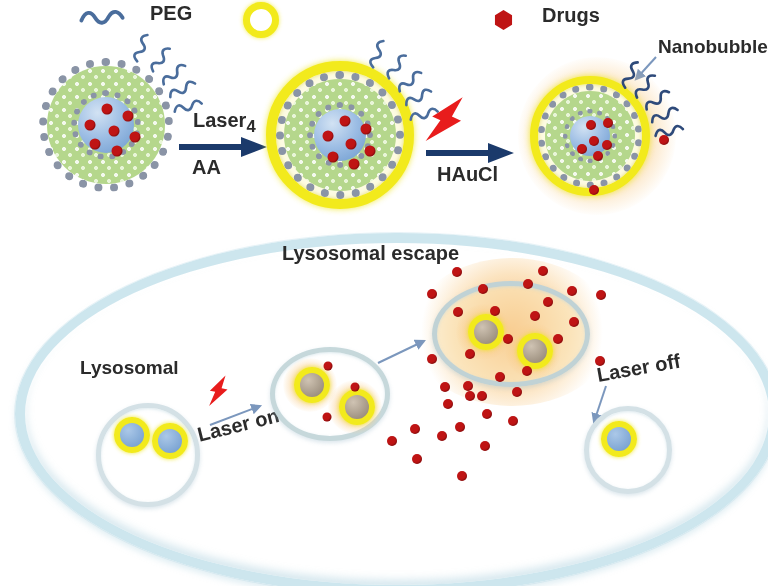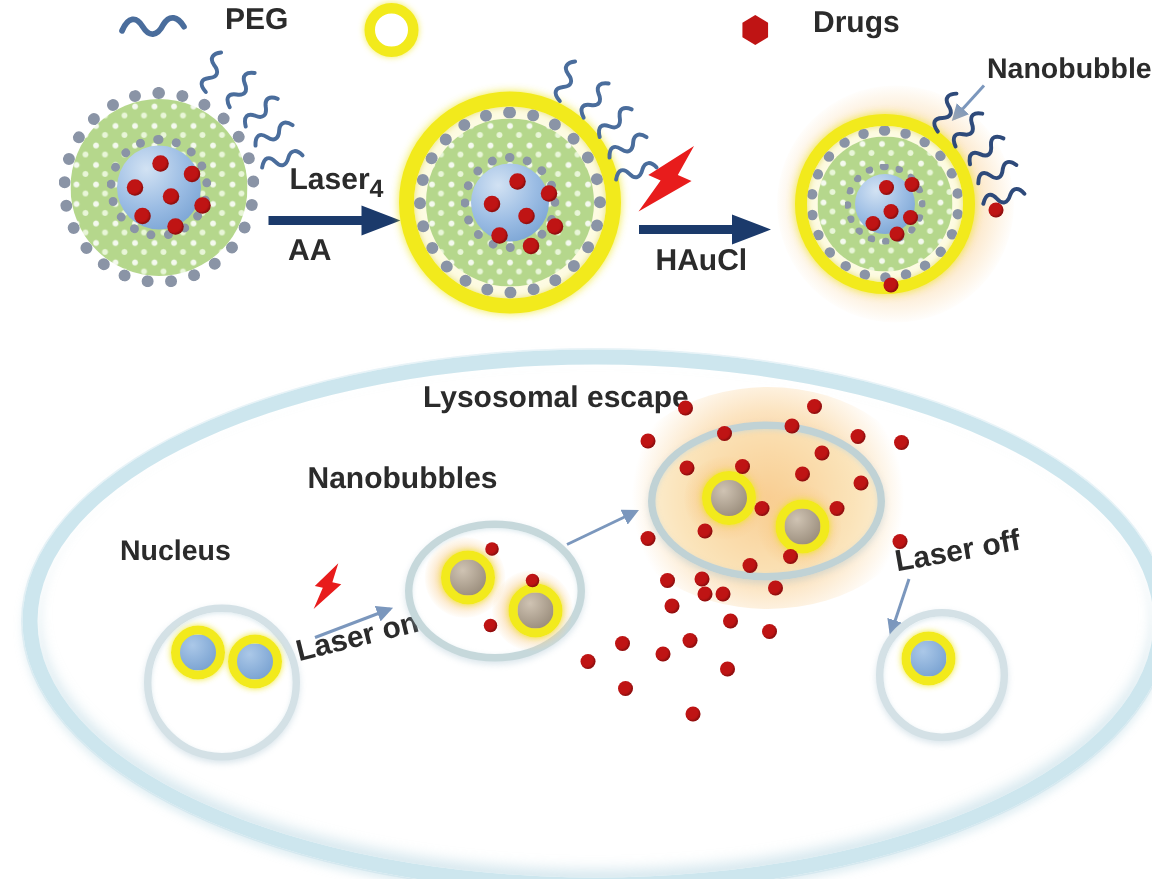--- a/index.html
+++ b/index.html
@@ -197,23 +197,22 @@
     </svg>
   <svg class="squig" style="left:649px;top:112px;transform:rotate(-22deg)" viewBox="0 0 34 16">
       <use href="#sq" class="sq-navy"></use>
     </svg>
   <svg class="squig" style="left:653px;top:125px;transform:rotate(-10deg)" viewBox="0 0 34 16">
       <use href="#sq" class="sq-navy"></use>
     </svg>
 
   <div class="abs cell-membrane"></div>
 
-  <div class="lbl" style="left:282px;top:254px">Lysosomal escape</div>
-  <div class="lbl" style="left:205px;top:308px">Nanobubbles</div>
-  <div class="lbl" style="left:80px;top:357px;font-size:19px">Nucleus</div>
+  <div class="lbl" style="left:282px;top:242px">Lysosomal escape</div>
+  <div class="lbl" style="left:80px;top:357px;font-size:19px">Lysosomal</div>
 
   <div class="vesicle" style="left:96px;top:403px;width:94px;height:94px">
     <div class="mini" style="left:13px;top:9px">
       <div class="ring"></div>
       <svg class="tails t-blue" style="left:6px;top:37px" width="24" height="14">
           <use href="#tails4"></use>
         </svg>
     </div>
     <div class="mini" style="left:51px;top:15px">
       <div class="ring"></div>

